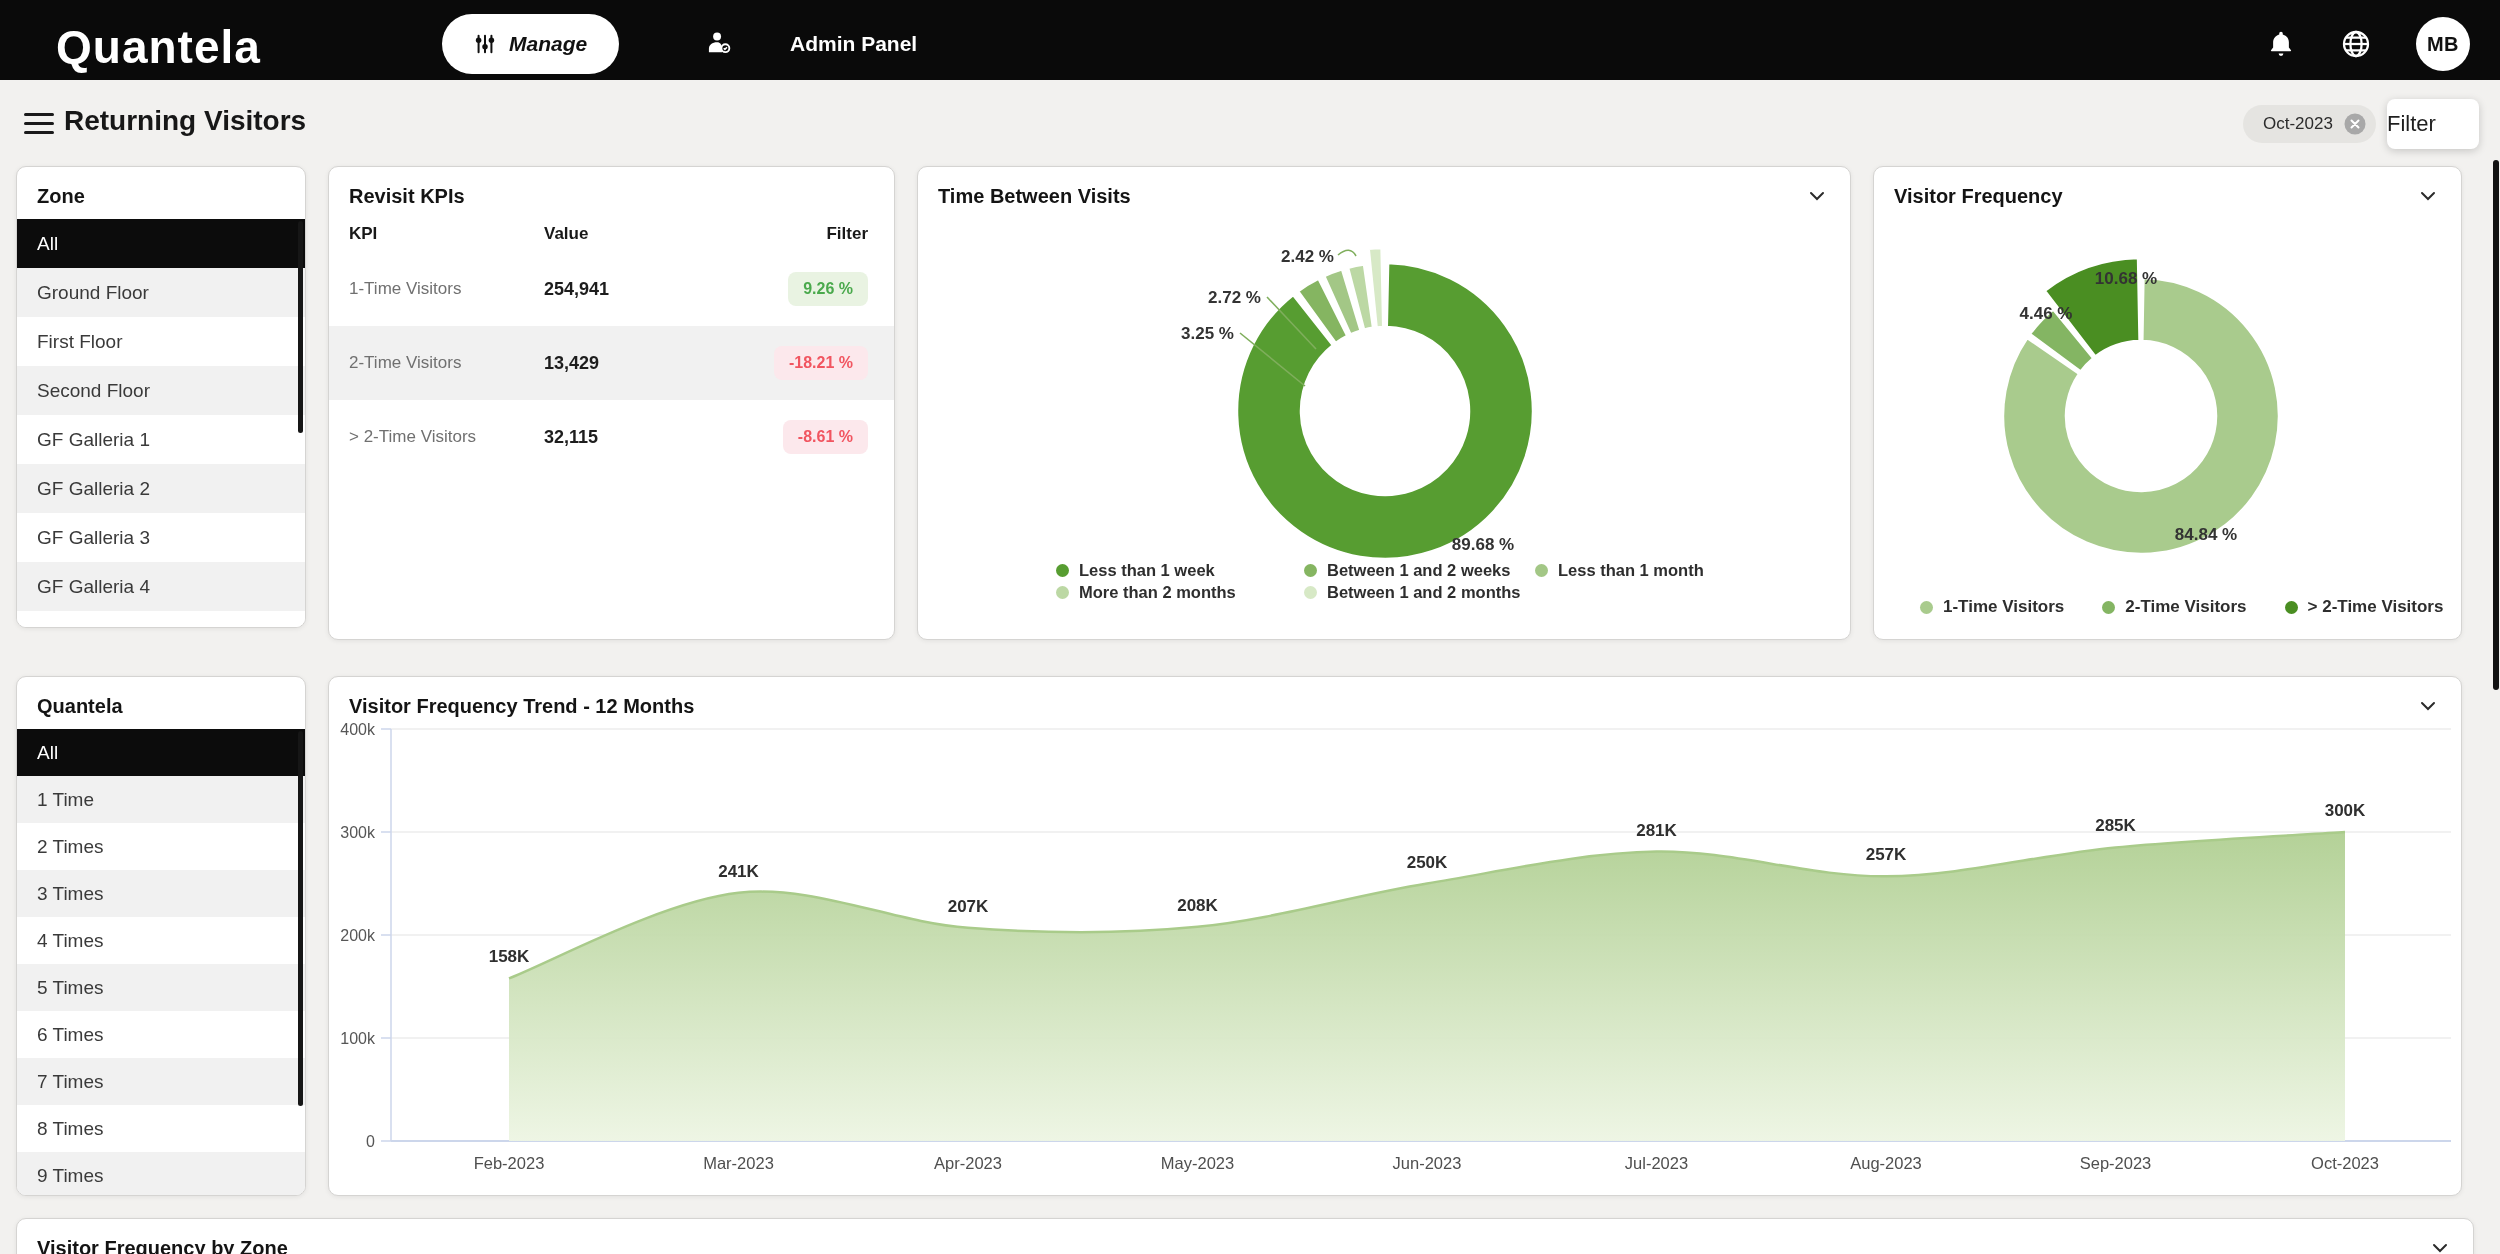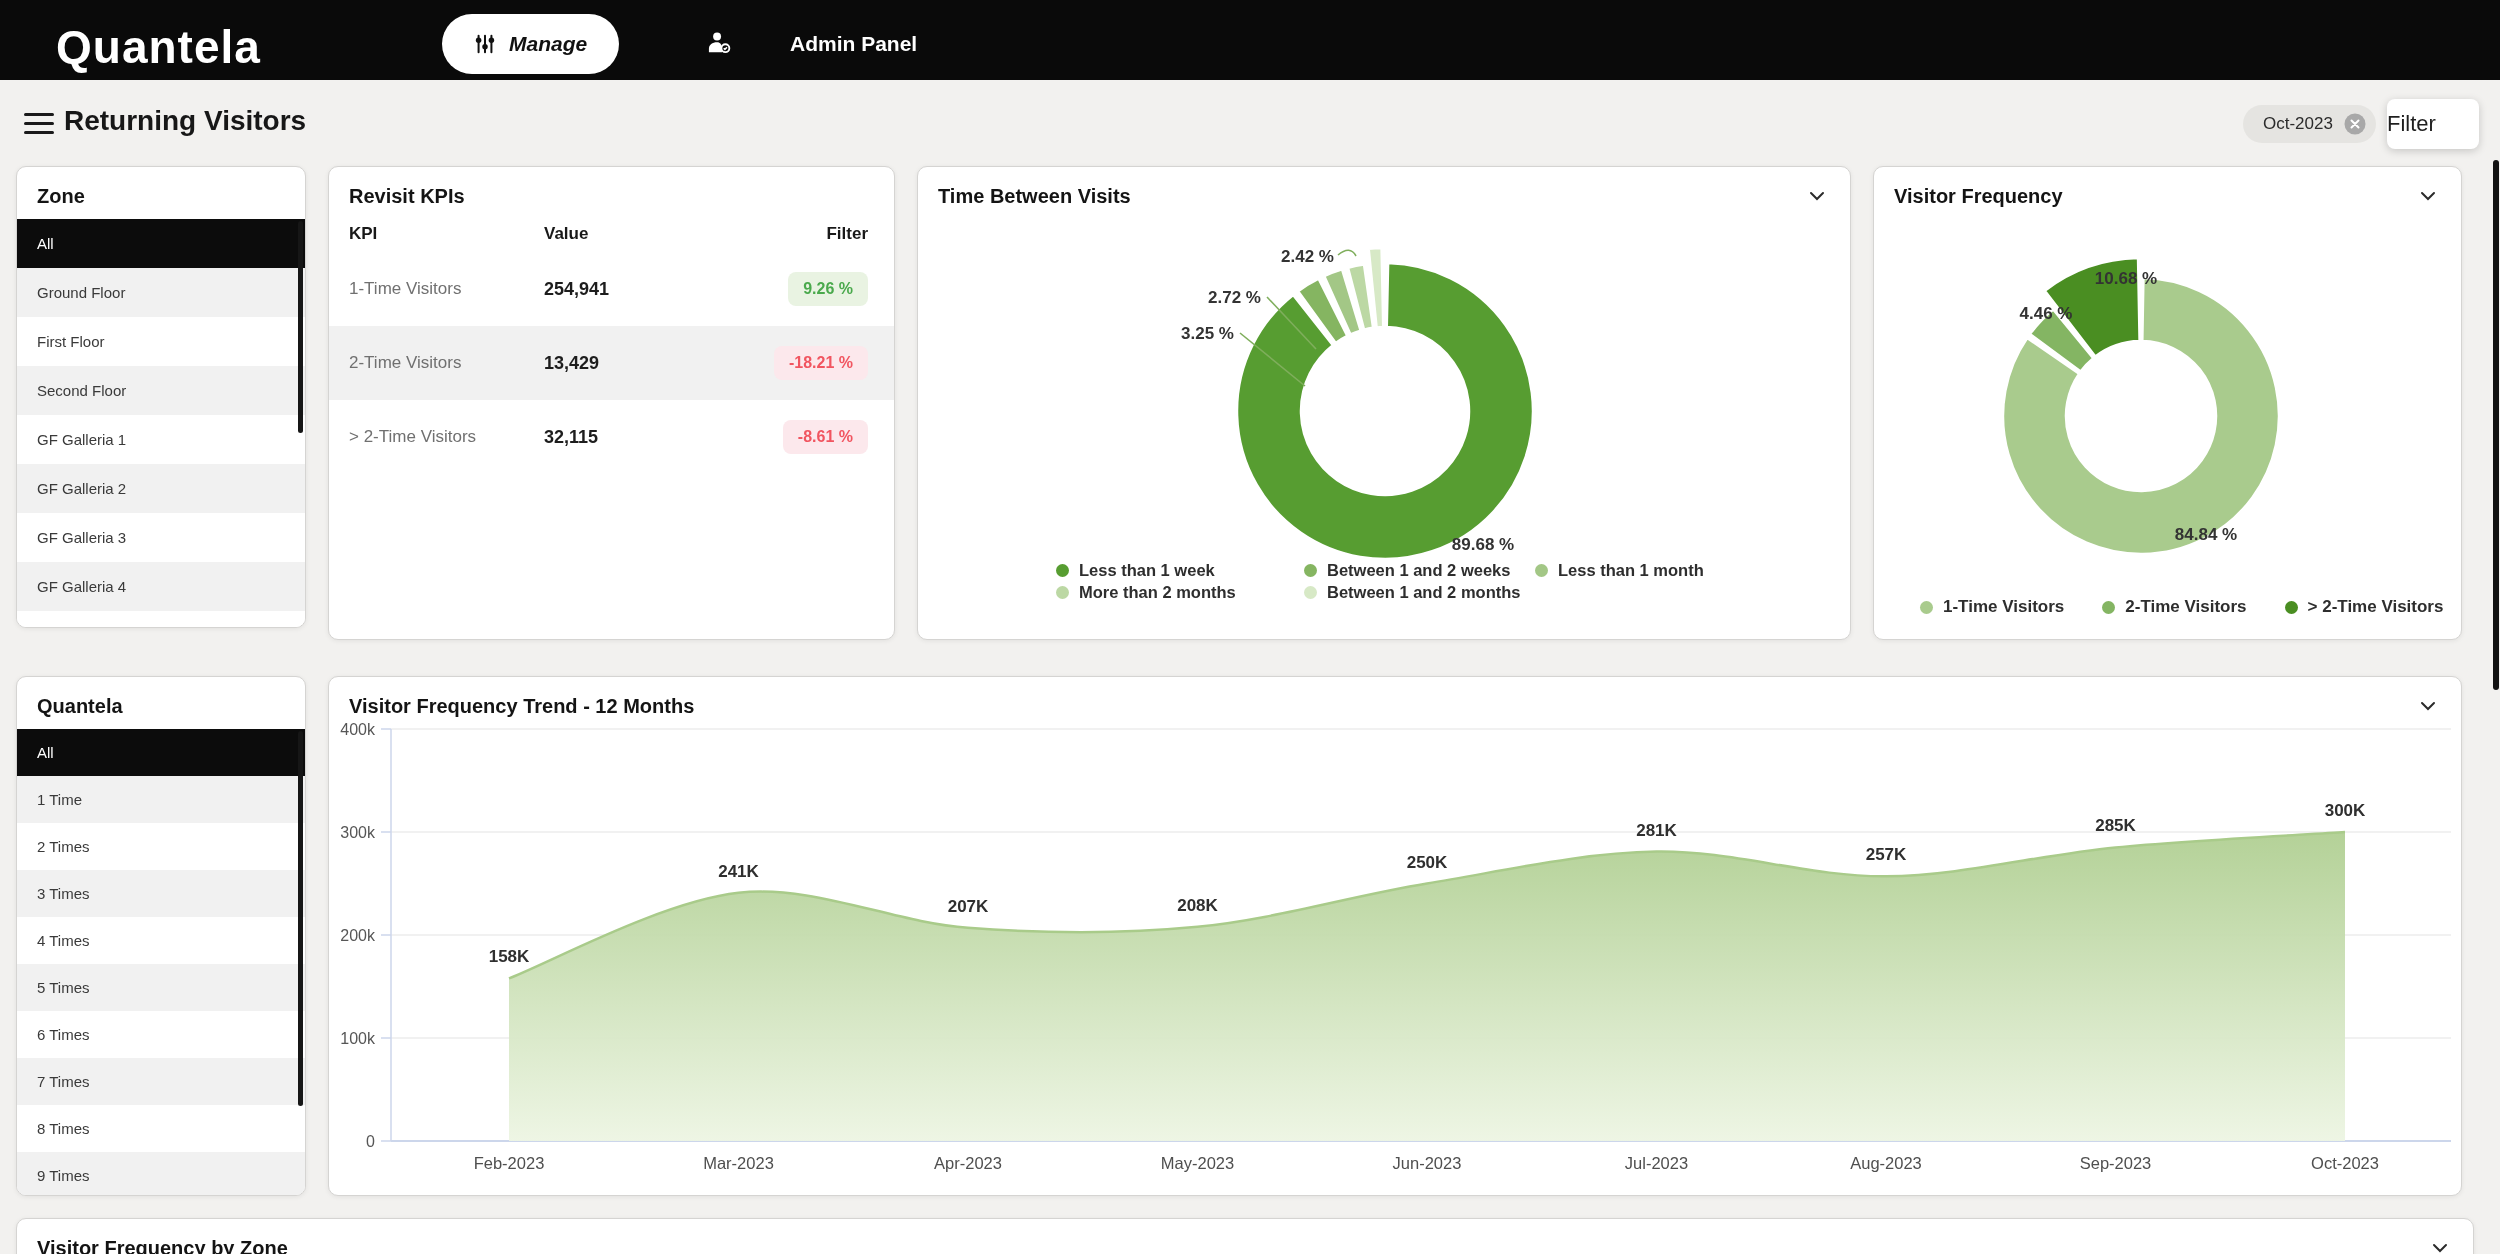--- a/index.html
+++ b/index.html
@@ -39,21 +39,21 @@
   .p-zone  { left:16px;  top:166px; width:290px;  height:462px; }
   .p-kpi   { left:328px; top:166px; width:567px;  height:474px; }
   .p-tbv   { left:917px; top:166px; width:934px;  height:474px; }
   .p-vf    { left:1873px;top:166px; width:589px;  height:474px; }
   .p-freq  { left:16px;  top:676px; width:290px;  height:520px; }
   .p-trend { left:328px; top:676px; width:2134px; height:520px; }
   .p-zonefreq { left:16px; top:1218px; width:2458px; height:90px; }
 
   
   .sel-list { position:absolute; left:0; right:0; top:52px; bottom:0; overflow:hidden; }
-  .sel-item { display:flex; align-items:center; padding-left:20px; font-size:15px; color:#3a3a3a; cursor:pointer; background:#fff; }
+  .sel-item { display:flex; align-items:center; padding-left:20px; font-size:19px; color:#3a3a3a; cursor:pointer; background:#fff; }
   .sel-item.alt { background:#f1f1f1; }
   .sel-item.selected { background:#0c0c0c; color:#fff; }
   .p-zone .sel-item { height:49px; }
   .p-freq .sel-item { height:47px; }
   .vthumb { position:absolute; width:5px; right:2px; background:#161616; border-radius:3px; z-index:5; cursor:pointer; }
 
   
   .kpi-head { display:grid; grid-template-columns:195px 1fr max-content; padding:0 26px 0 20px;
     margin-top:8px; height:36px; align-items:center; font-size:17px; font-weight:600; color:#191919; }
   .kpi-row { display:grid; grid-template-columns:195px 1fr max-content; padding:0 26px 0 20px;
@@ -102,20 +102,37 @@
     <div class="nav-admin">
       <svg width="28" height="28" viewBox="0 0 24 24">
         <circle cx="9.5" cy="5.6" r="3.4" fill="#fff"></circle>
         <path d="M9.5 10.5c-4.1 0-7 2.2-7 5.4V19h11.2v-3.1c0-3.2-1.4-5.4-4.2-5.4z" fill="#fff"></path>
         <circle cx="16.6" cy="15.6" r="3.4" fill="#0a0a0a" stroke="#fff" stroke-width="1.6"></circle>
         <path d="M15.2 15.6l1 1 1.8-1.9" stroke="#fff" stroke-width="1.3" fill="none"></path>
       </svg>
       <span>Admin Panel</span>
     </div>
 
+    <div class="nav-right">
+      <div class="icon-btn">
+        <svg width="30" height="30" viewBox="0 0 24 24">
+          <path d="M12 2.2c.8 0 1.4.6 1.4 1.4v.7c3 .8 4.9 3.3 4.9 6.3v4.1l1.7 2.2c.3.4 0 .9-.5.9H4.5c-.5 0-.8-.5-.5-.9l1.7-2.2v-4.1c0-3 1.9-5.5 4.9-6.3v-.7c0-.8.6-1.4 1.4-1.4z" fill="#fff"></path>
+          <path d="M10.1 19.6a1.9 1.9 0 0 0 3.8 0z" fill="#fff"></path>
+        </svg>
+      </div>
+      <div class="icon-btn">
+        <svg width="32" height="32" viewBox="0 0 24 24" fill="none" stroke="#fff" stroke-width="1.7">
+          <circle cx="12" cy="12" r="9"></circle>
+          <ellipse cx="12" cy="12" rx="4.2" ry="9"></ellipse>
+          <line x1="3.2" y1="12" x2="20.8" y2="12"></line>
+          <path d="M4.3 7.2h15.4M4.3 16.8h15.4"></path>
+        </svg>
+      </div>
+      <div class="avatar">MB</div>
+    </div>
   </div>
 
   <div class="pagehead">
     <div class="hamburger">
         <div></div>
         <div></div>
         <div></div>
       </div>
     <div class="page-title">Returning Visitors</div>
     <div class="chip">

